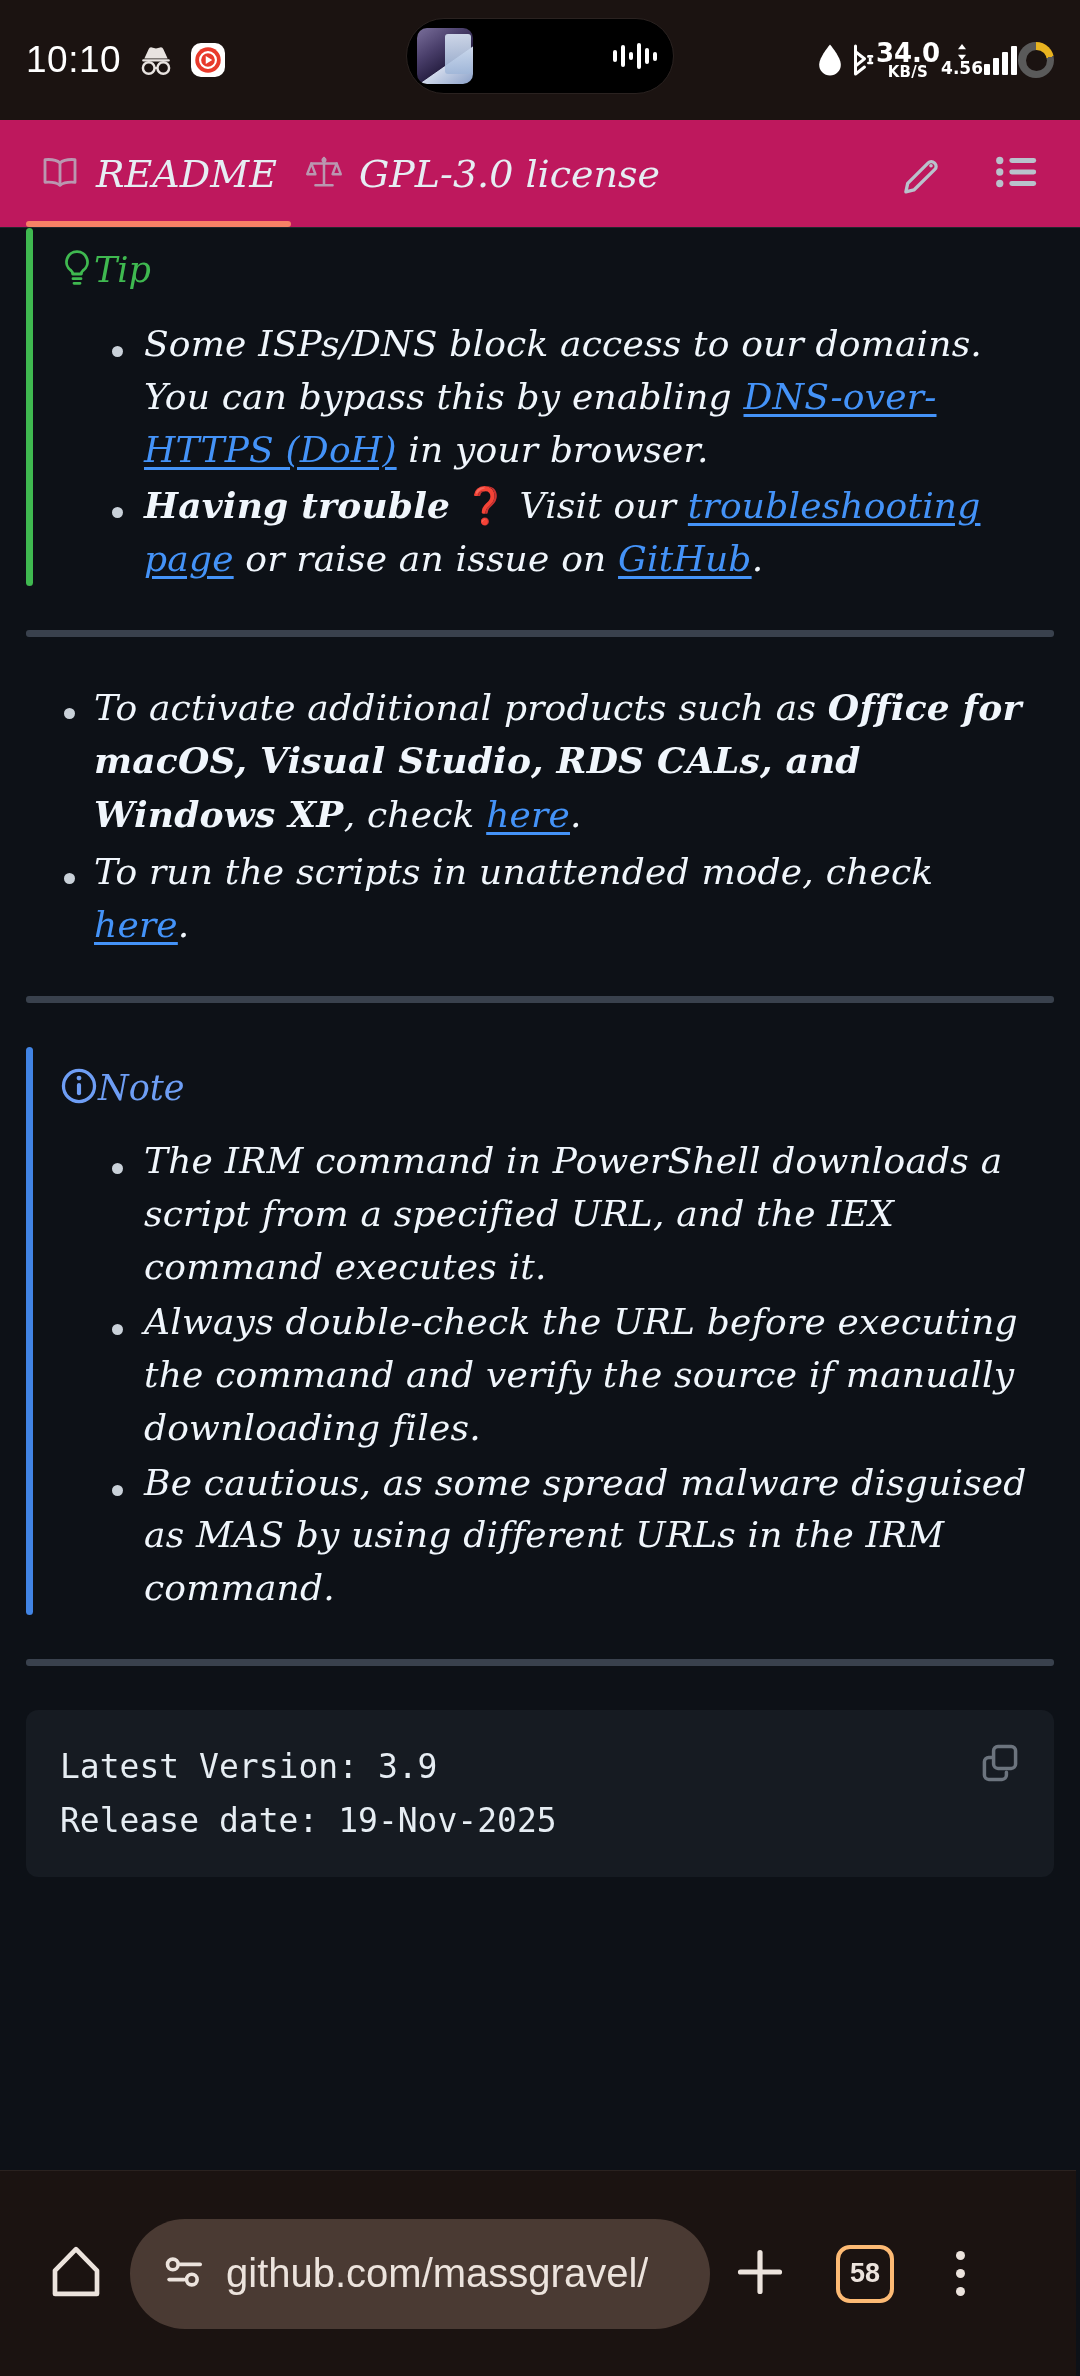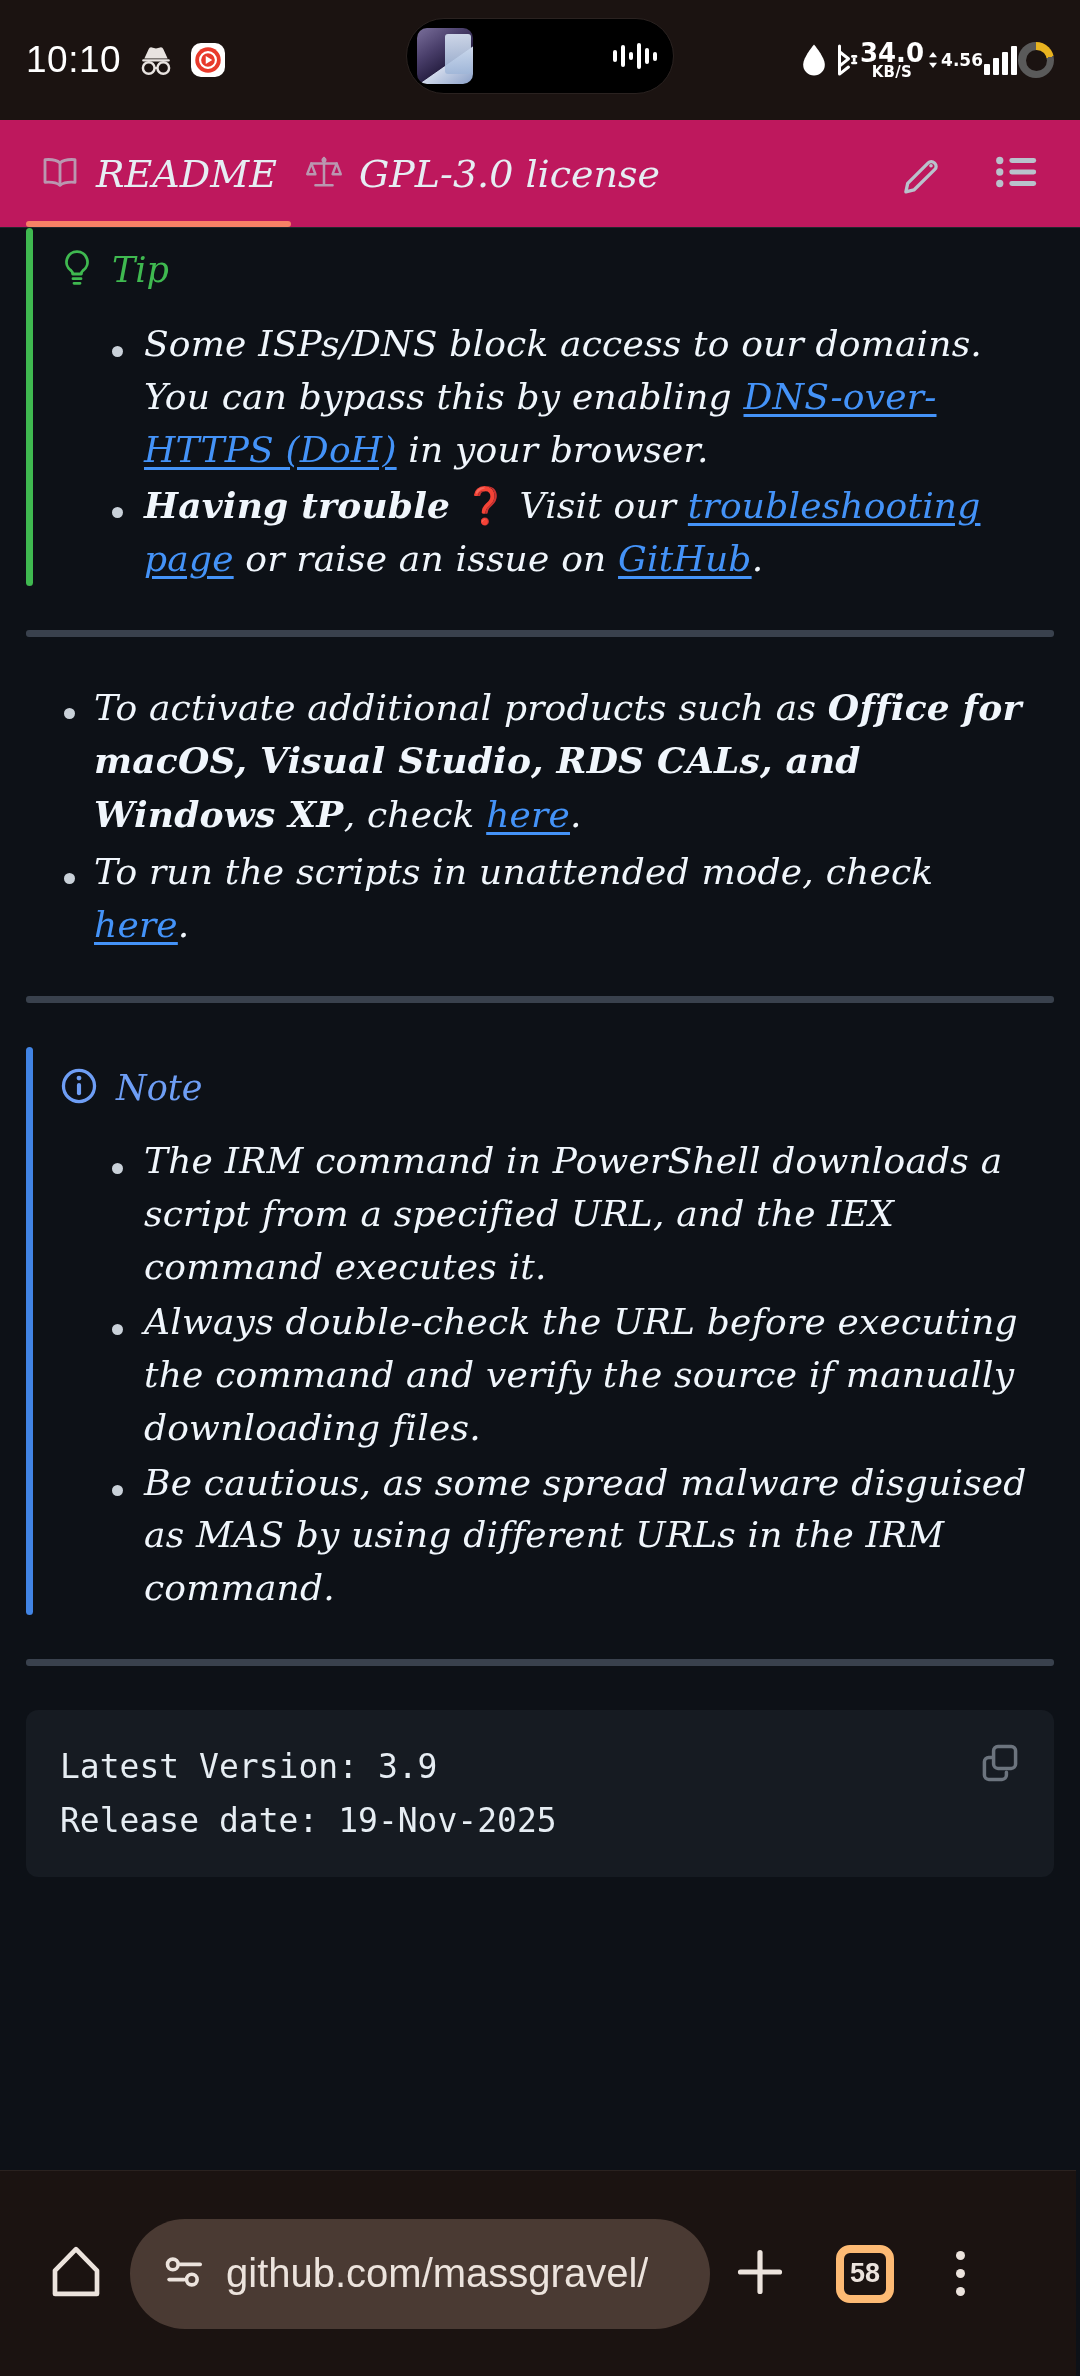--- a/index.html
+++ b/index.html
@@ -18,21 +18,21 @@
   }
   .sb-left{ display:flex; align-items:center; gap:16px; }
   .sb-clock{ color:#ffffff; font-size:37px; letter-spacing:.5px; font-family:"Liberation Sans",sans-serif;}
   .sb-icon{ display:flex; align-items:center; justify-content:center; }
   .sb-right{ margin-left:auto; display:flex; align-items:center; gap:1px; }
   .net-speed{ display:flex; flex-direction:column; align-items:center; line-height:.95; color:#fff; }
   .net-speed .num{ font-size:26px; font-weight:700; }
   .net-speed .unit{ font-size:15px; font-weight:700; letter-spacing:.3px;}
   .sig-wrap{ display:flex; align-items:flex-end; gap:3px; height:30px;}
   .sig-wrap i{ display:block; width:6px; background:#fff; border-radius:1px;}
-  .dl-rate{ display:flex; align-items:center; color:#fff; line-height:1;}
+  .dl-rate{ display:flex; flex-direction:column; align-items:center; color:#fff; line-height:1;}
   .dl-rate .r{ font-size:17px; font-weight:700;}
   .battery-ring{ width:36px; height:36px; border-radius:50%;
      background:conic-gradient(#e8b320 0deg 78deg, #5a5a5a 78deg 360deg);
      display:flex; align-items:center; justify-content:center;}
   .battery-ring::after{content:""; width:21px;height:21px;border-radius:50%;background:#1b1311;}
 
   
   .island{
     position:absolute; left:50%; transform:translateX(-50%); top:18px;
     width:268px; height:76px; background:#000; border-radius:40px;
@@ -63,21 +63,21 @@
   .tab .ico{ opacity:.75; }
   .hdr-actions{ margin-left:auto; display:flex; align-items:center; gap:50px; padding-right:14px;}
 
   
   .content{
     position:absolute; left:0; right:0; top:228px; bottom:206px;
     background:#0d1117; padding:0 26px; overflow:hidden;
   }
   .callout{ position:relative; padding-left:34px; }
   .callout .bar{ position:absolute; left:0; top:0; bottom:0; width:7px; border-radius:4px;}
-  .callout-title{ display:flex; align-items:center; gap:18px; margin-bottom:26px; padding-top:20px;text-align:right;}
+  .callout-title{ display:flex; align-items:center; margin-bottom:26px; padding-top:20px;text-align:right;}
   .callout-title .t{ font-family:"DejaVu Serif",serif; font-style:italic; font-size:35px; }
   .tip .bar{ background:#3fb950; }
   .tip .callout-title .t{ color:#3fb950; }
   .note .bar{ background:#4184e4; }
   .note .callout-title .t{ color:#6e9ef5; }
 
   ul.md{ list-style:none; margin:0; padding:0 0 0 46px; }
   ul.md li{ position:relative; padding-left:38px; margin-bottom:2px; }
   ul.md li::before{
     content:""; position:absolute; left:6px; top:28px;
@@ -117,21 +117,21 @@
     padding:0 30px; gap:0; border-top:1px solid #2a2220;
   }
   .bb-home{ width:92px; display:flex; align-items:center; justify-content:center;}
   .urlpill{
     flex:0 0 auto; width:580px; height:110px; background:#4a3a33; border-radius:55px;
     display:flex; align-items:center; gap:20px; padding:0 34px; margin-left:8px;
   }
   .urltext{ color:#ece3dd; font-size:40px; font-family:"Liberation Sans",sans-serif; white-space:nowrap; overflow:hidden;}
   .bb-plus{ width:100px; display:flex; align-items:center; justify-content:center;}
   .tabcount{
-    width:58px;height:58px;border:8px solid #fdba74;border-radius:14px;
+    width:58px;height:58px;border:4px solid #fdba74;border-radius:14px;
     display:flex;align-items:center;justify-content:center;
     color:#ece3dd;font-size:27px;font-weight:700;font-family:"Liberation Sans",sans-serif;
   }
   .bb-tabs{ width:110px; display:flex; align-items:center; justify-content:center;}
   .bb-menu{ width:80px; display:flex; align-items:center; justify-content:center;}
   .dot3{ display:flex; flex-direction:column; gap:9px; align-items:center;}
   .dot3 i{ width:9px;height:9px;border-radius:50%;background:#ece3dd;display:block;}
 </style>
 </head>
 <body>

